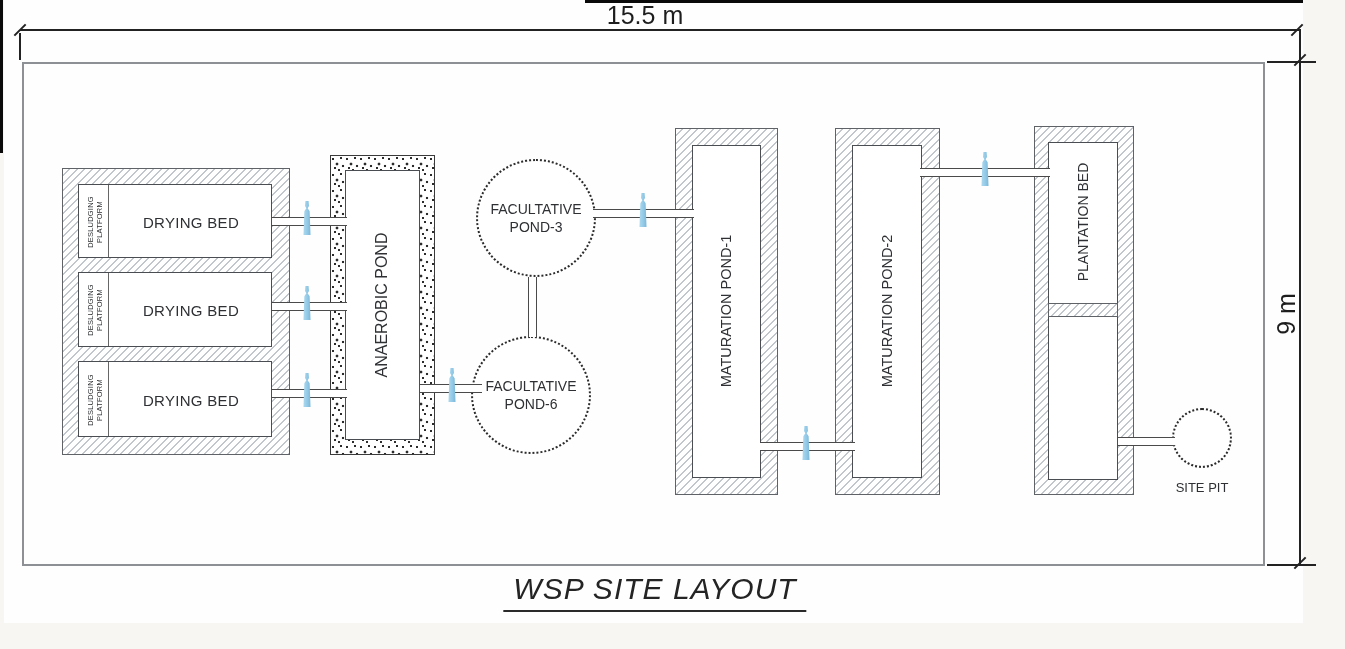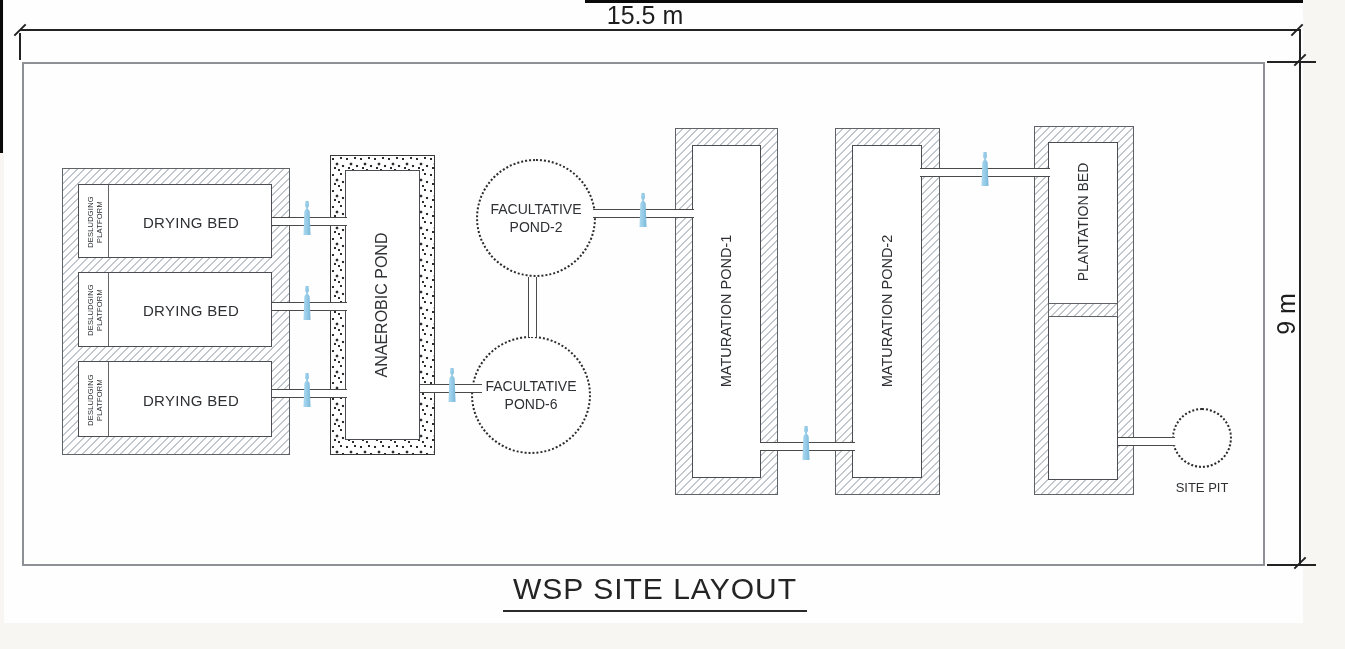--- a/index.html
+++ b/index.html
@@ -96,21 +96,21 @@
   <div class="abs lbl hcent" style="left:112px;top:38px;">DRYING BED</div>
 </div>
 
 <div class="abs stipple" style="left:330px;top:155px;width:105px;height:300px;"></div>
 <div class="abs box" style="left:345px;top:170px;width:75px;height:270px;"></div>
 <div class="abs vrot" style="left:382px;top:305px;font-size:16px;z-index:5;">ANAEROBIC POND</div>
 
 <div class="abs pond-circle" style="left:476px;top:159px;width:120px;height:118px;"></div>
 <div class="abs circ-lbl hcent" style="left:536px;top:218px;">
   <div>FACULTATIVE</div>
-  <div style="text-align:center;">POND-2</div>
+  <div style="text-align:center;">POND-3</div>
 </div>
 <div class="abs pond-circle" style="left:471px;top:336px;width:120px;height:118px;"></div>
 <div class="abs circ-lbl hcent" style="left:531px;top:395px;">
   <div>FACULTATIVE</div>
   <div style="text-align:center;">POND-6</div>
 </div>
 
 <div class="abs hatch" style="left:675px;top:128px;width:103px;height:367px;"></div>
 <div class="abs box" style="left:692px;top:145px;width:69px;height:333px;"></div>
 <div class="abs vrot lbl-sm" style="left:726px;top:311px;font-size:14.5px;z-index:5;">MATURATION POND-1</div>
@@ -138,13 +138,13 @@
 <div class="abs pipeh" style="left:1118px;top:436.5px;width:57px;"></div>
 
 <div class="abs valve" style="left:301.5px;top:201px;"></div>
 <div class="abs valve" style="left:301.5px;top:286px;"></div>
 <div class="abs valve" style="left:301.5px;top:373px;"></div>
 <div class="abs valve" style="left:446.5px;top:368px;"></div>
 <div class="abs valve" style="left:637.5px;top:193px;"></div>
 <div class="abs valve" style="left:800.5px;top:426px;"></div>
 <div class="abs valve" style="left:979.5px;top:152px;"></div>
 
-<div class="abs title hcent" style="left:655px;top:592px;">WSP SITE LAYOUT</div>
+<div class="abs title hcent" style="left:655px;top:592px;font-style:italic;">WSP SITE LAYOUT</div>
 
 </body></html>

